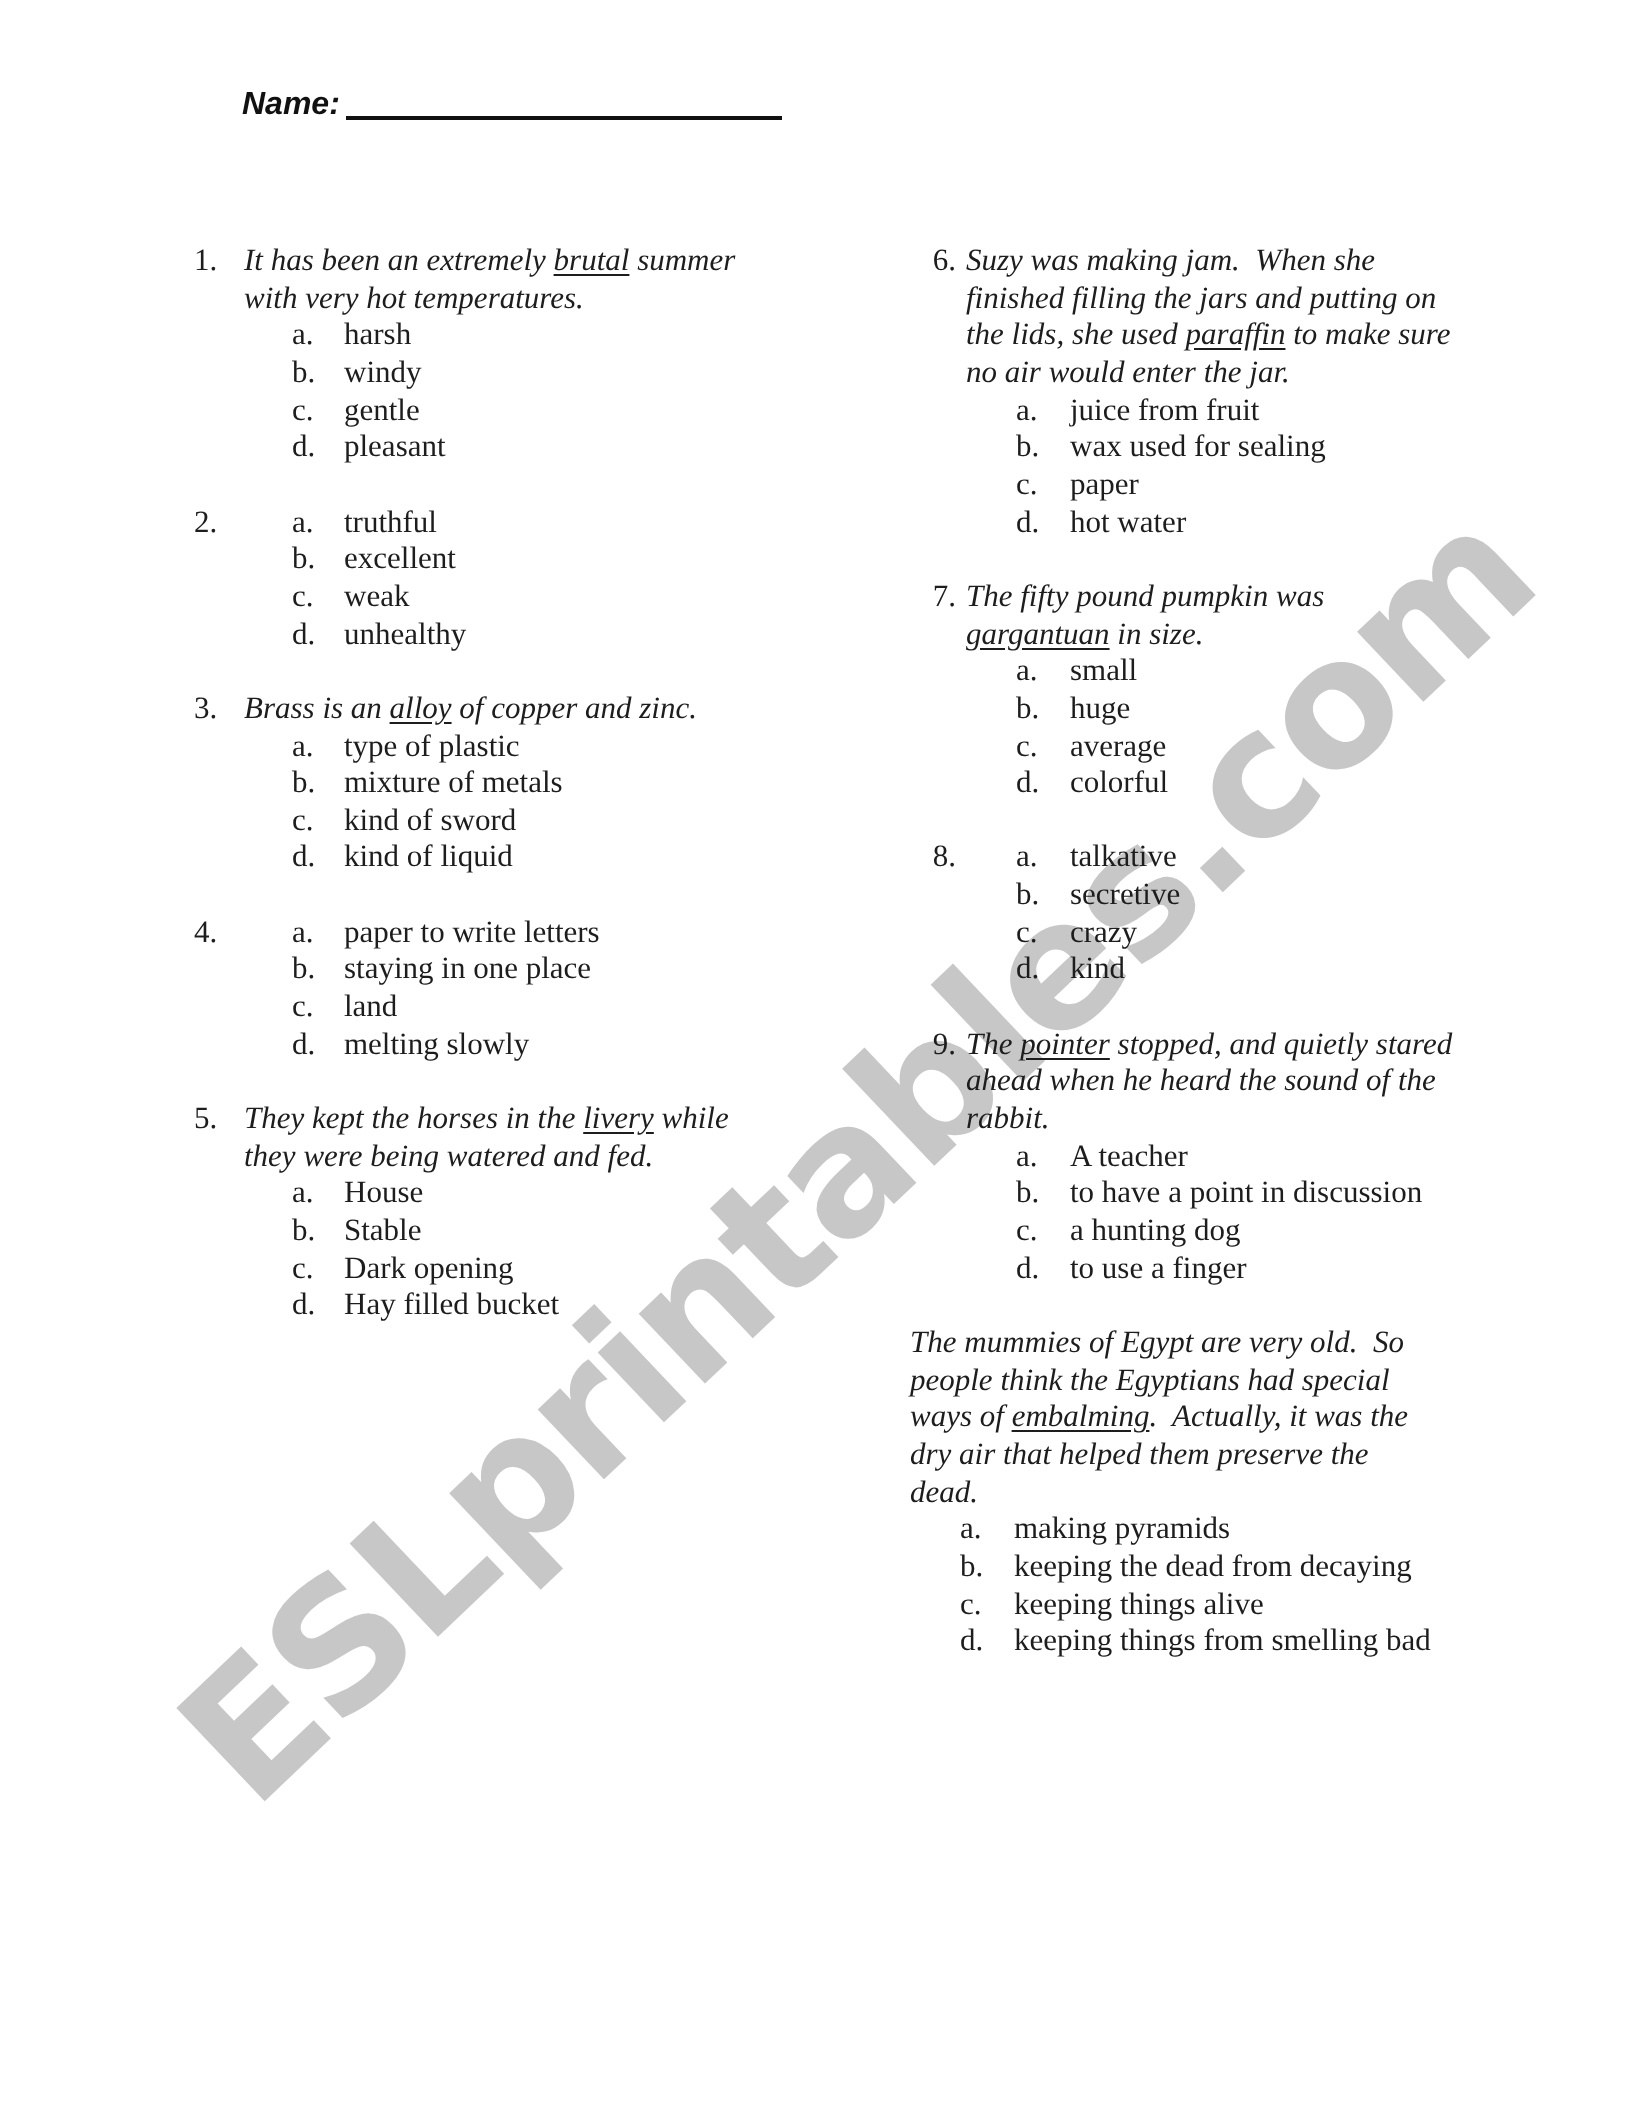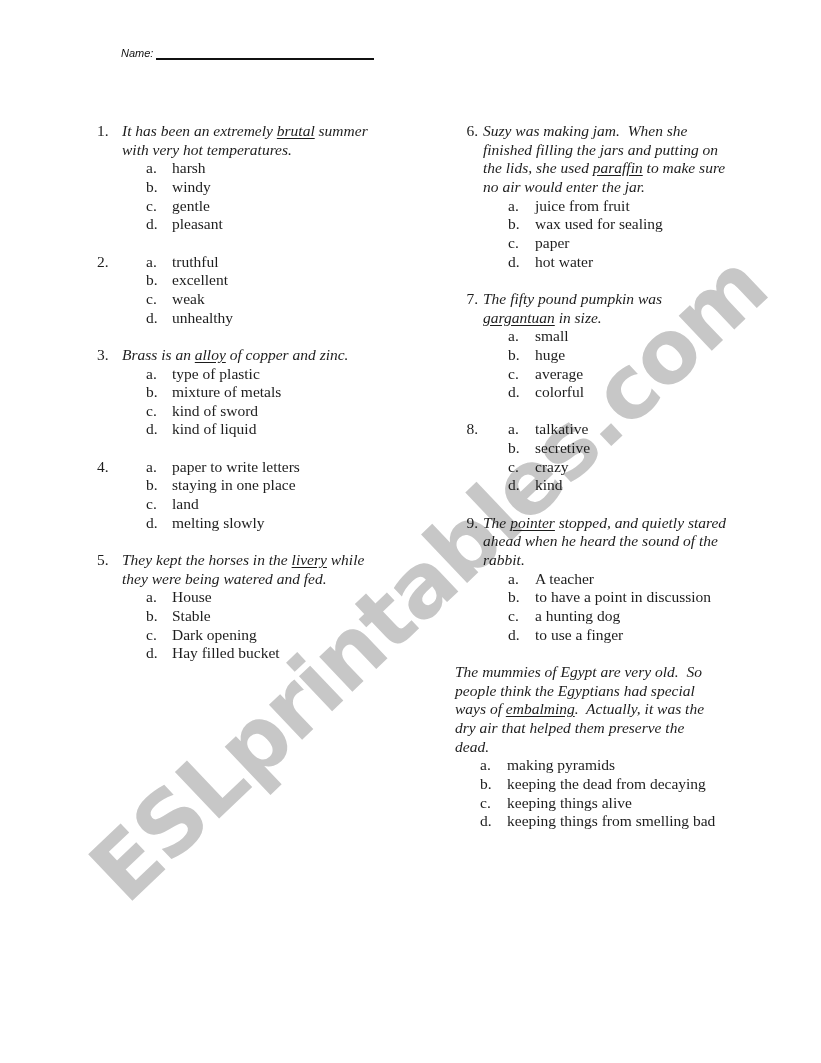--- a/index.html
+++ b/index.html
@@ -28,23 +28,23 @@
     user-select: none;
   }
   
   .header {
     position: absolute;
     left: 121px;
     top: 42px;
     width: 680px;
     z-index: 1;
     font-family: "Liberation Sans", sans-serif;
-    font-weight: normal;
+    font-weight: bold;
     font-style: italic;
-    font-size: 11px;
+    font-size: 16px;
     line-height: 21px;
     color: #111111;
   }
   .name-row { white-space: nowrap; }
   .name-blank {
     display: inline-block;
     width: 218px;
     height: 13px;
     border-bottom: 2px solid #111111;
     position: relative;

